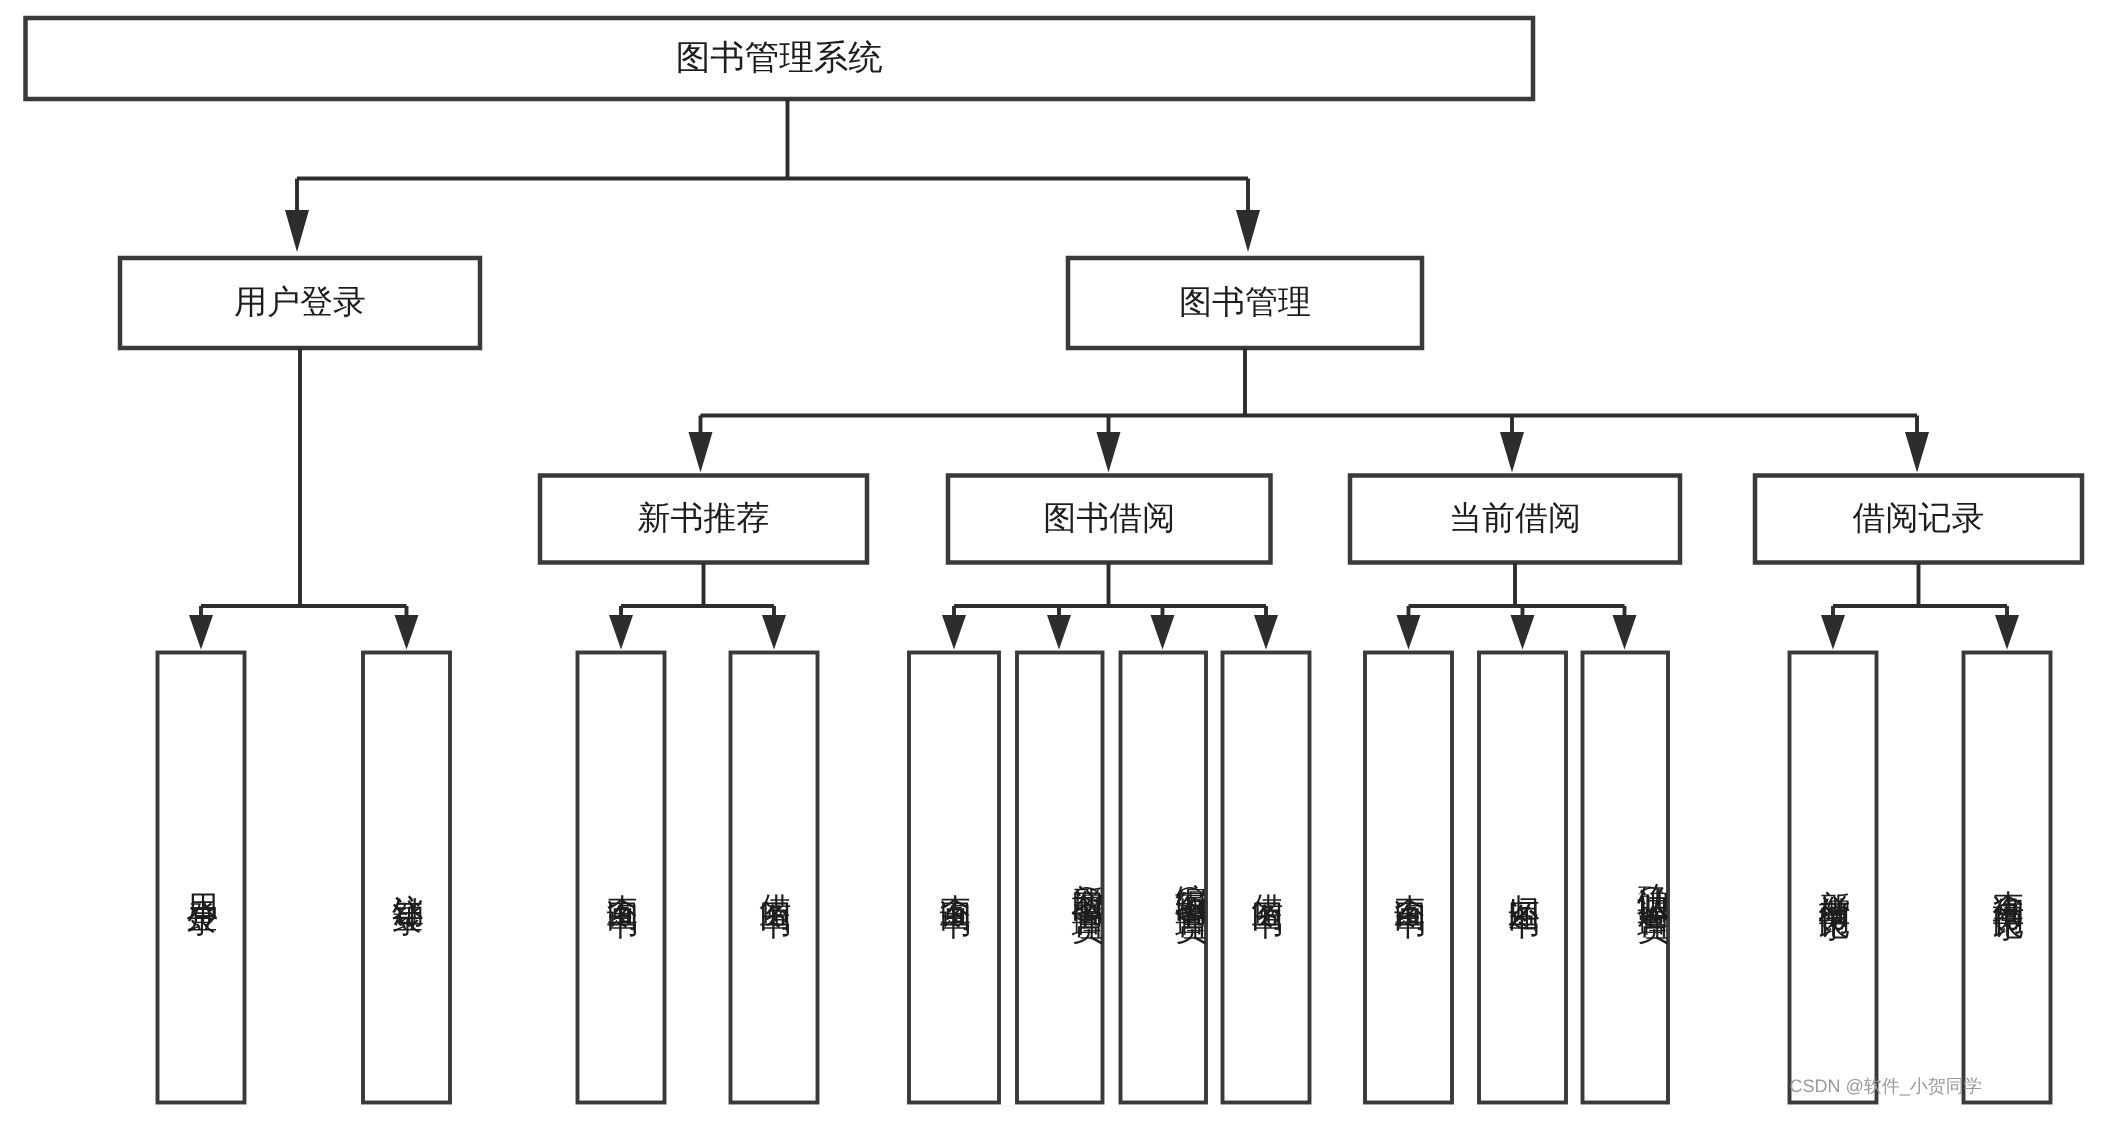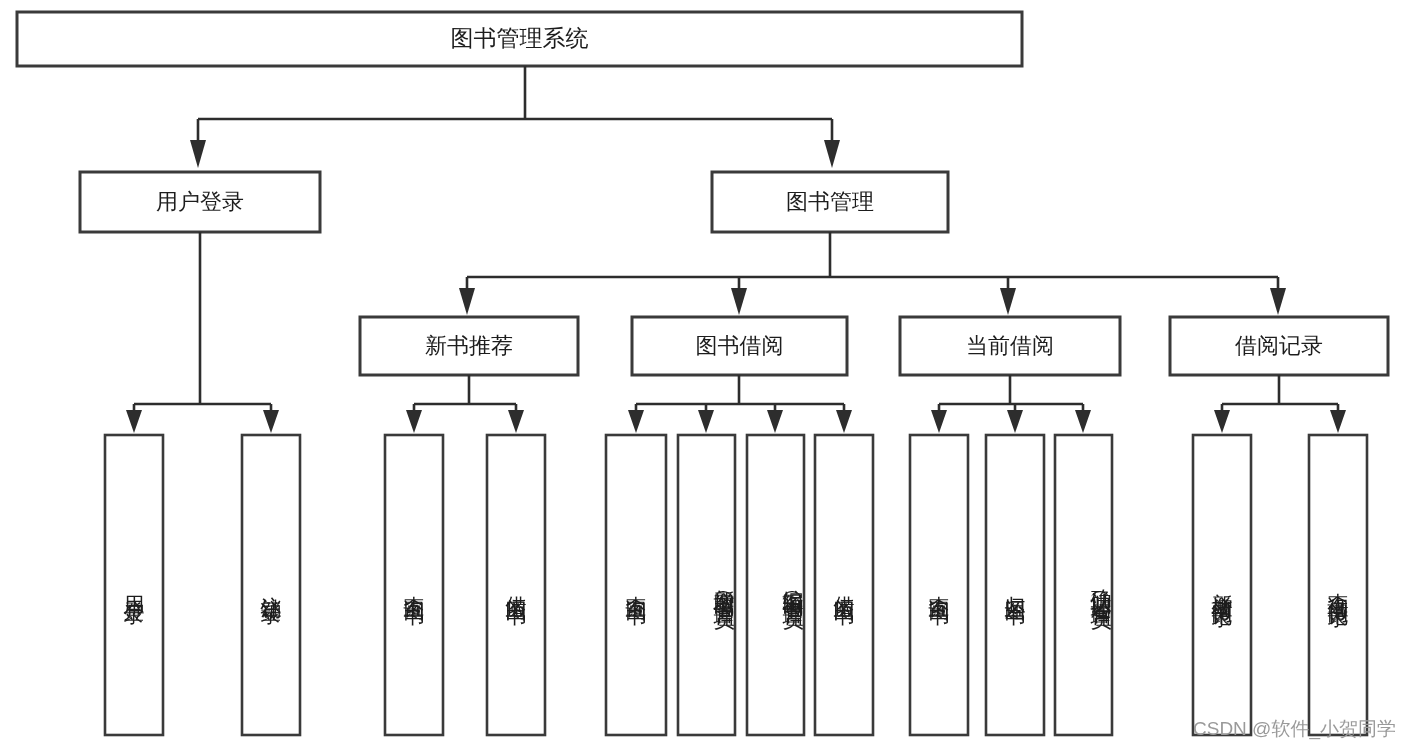--- a/index.html
+++ b/index.html
@@ -74,21 +74,21 @@
     display: flex;
     align-items: center;
     justify-content: center;
     text-align: center;
     white-space: nowrap;
     pointer-events: none;
   }
   .watermark {
     position: absolute;
     font-family: "Liberation Sans", "DejaVu Sans", sans-serif;
-    font-size: 19px;
+    font-size: 12px;
     color: #9a9a9a;
     white-space: nowrap;
     left: 1193px;
     top: 716px;
   }
 </style>
 </head>
 <body>
 
 <div id="diagram-root">

